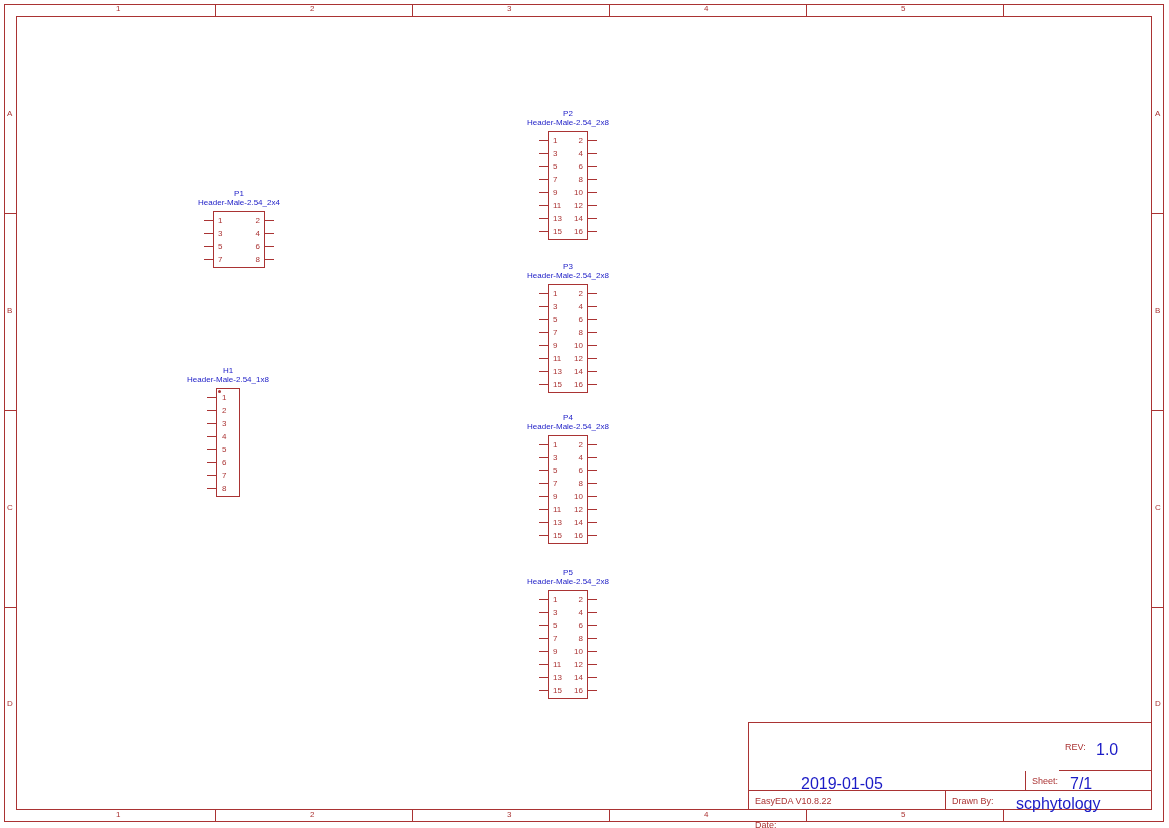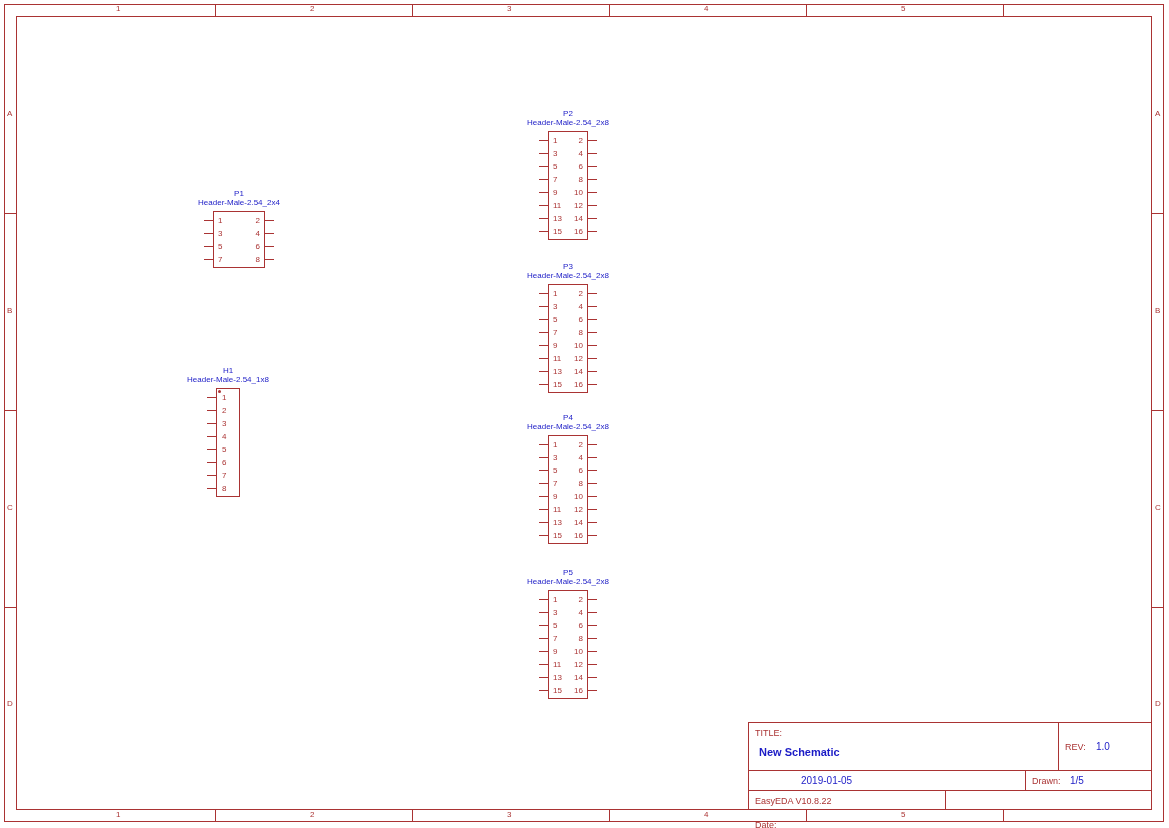--- a/index.html
+++ b/index.html
@@ -116,21 +116,21 @@
     font-size: 9px;
     color: #a33;
   }
   #titleblock .cell {
     position: absolute;
     box-sizing: border-box;
   }
   #titleblock .b-r { border-right: 1px solid #a33; }
   #titleblock .b-b { border-bottom: 1px solid #a33; }
   .lbl { color: #a33; font-size: 9px; }
-  .val { color: #1b1bc6; font-size: 10px; }
+  .val { color: #1b1bc6; font-size: 16px; }
   .val-big { color: #1b1bc6; font-size: 11px; font-weight: bold; }
 </style>
 </head>
 <body>
 
 <div id="sheet">
 
   <div class="frame-outer"></div>
   <div class="frame-inner"></div>
 
@@ -453,34 +453,34 @@
           <div class="pinrow" style="top: 93px;">
             <div class="lead lead-l" style="top: 6px;"></div>
             <div class="pinnum pin-left">8</div>
           </div>
           <div class="pindot" style="left: 1px; top: 1px;"></div>
         </div>
       </div>
     </div>
 
   <div id="titleblock">
-    <div class="cell b-r b-b" style="left:0;top:0;width:310px;height:48px;">
-      <div class="lbl" style="position:absolute;left:6px;top:5px;">TITLE:</div>
-      <div class="val-big" style="position:absolute;left:10px;top:23px;">New Schematic</div>
-    </div>
     <div class="cell b-b" style="left:310px;top:0;width:93px;height:48px;">
       <div class="lbl" style="position:absolute;left:6px;top:19px;">REV:</div>
       <div class="val" style="position:absolute;left:37px;top:18px;">1.0</div>
     </div>
     <div class="cell b-r b-b" style="left:0;top:48px;width:277px;height:20px;">
       <div class="lbl" style="position:absolute;left:6px;top:5px;margin-top:44px;">Date:</div>
       <div class="val" style="position:absolute;left:52px;top:4px;">2019-01-05</div>
     </div>
     <div class="cell b-b" style="left:277px;top:48px;width:126px;height:20px;">
-      <div class="lbl" style="position:absolute;left:6px;top:5px;">Drawn:</div>
-      <div class="val" style="position:absolute;left:44px;top:4px;">1/5</div>
+      <div class="lbl" style="position:absolute;left:6px;top:5px;">Sheet:</div>
+      <div class="val" style="position:absolute;left:44px;top:4px;">7/1</div>
     </div>
     <div class="cell b-r" style="left:0;top:68px;width:197px;height:19px;">
       <div class="lbl" style="position:absolute;left:6px;top:5px;">EasyEDA V10.8.22</div>
     </div>
+    <div class="cell" style="left:197px;top:68px;width:206px;height:19px;">
+      <div class="lbl" style="position:absolute;left:6px;top:5px;">Drawn By:</div>
+      <div class="val" style="position:absolute;left:70px;top:4px;">scphytology</div>
+    </div>
   </div>
 
 </div>
 
 </body></html>

